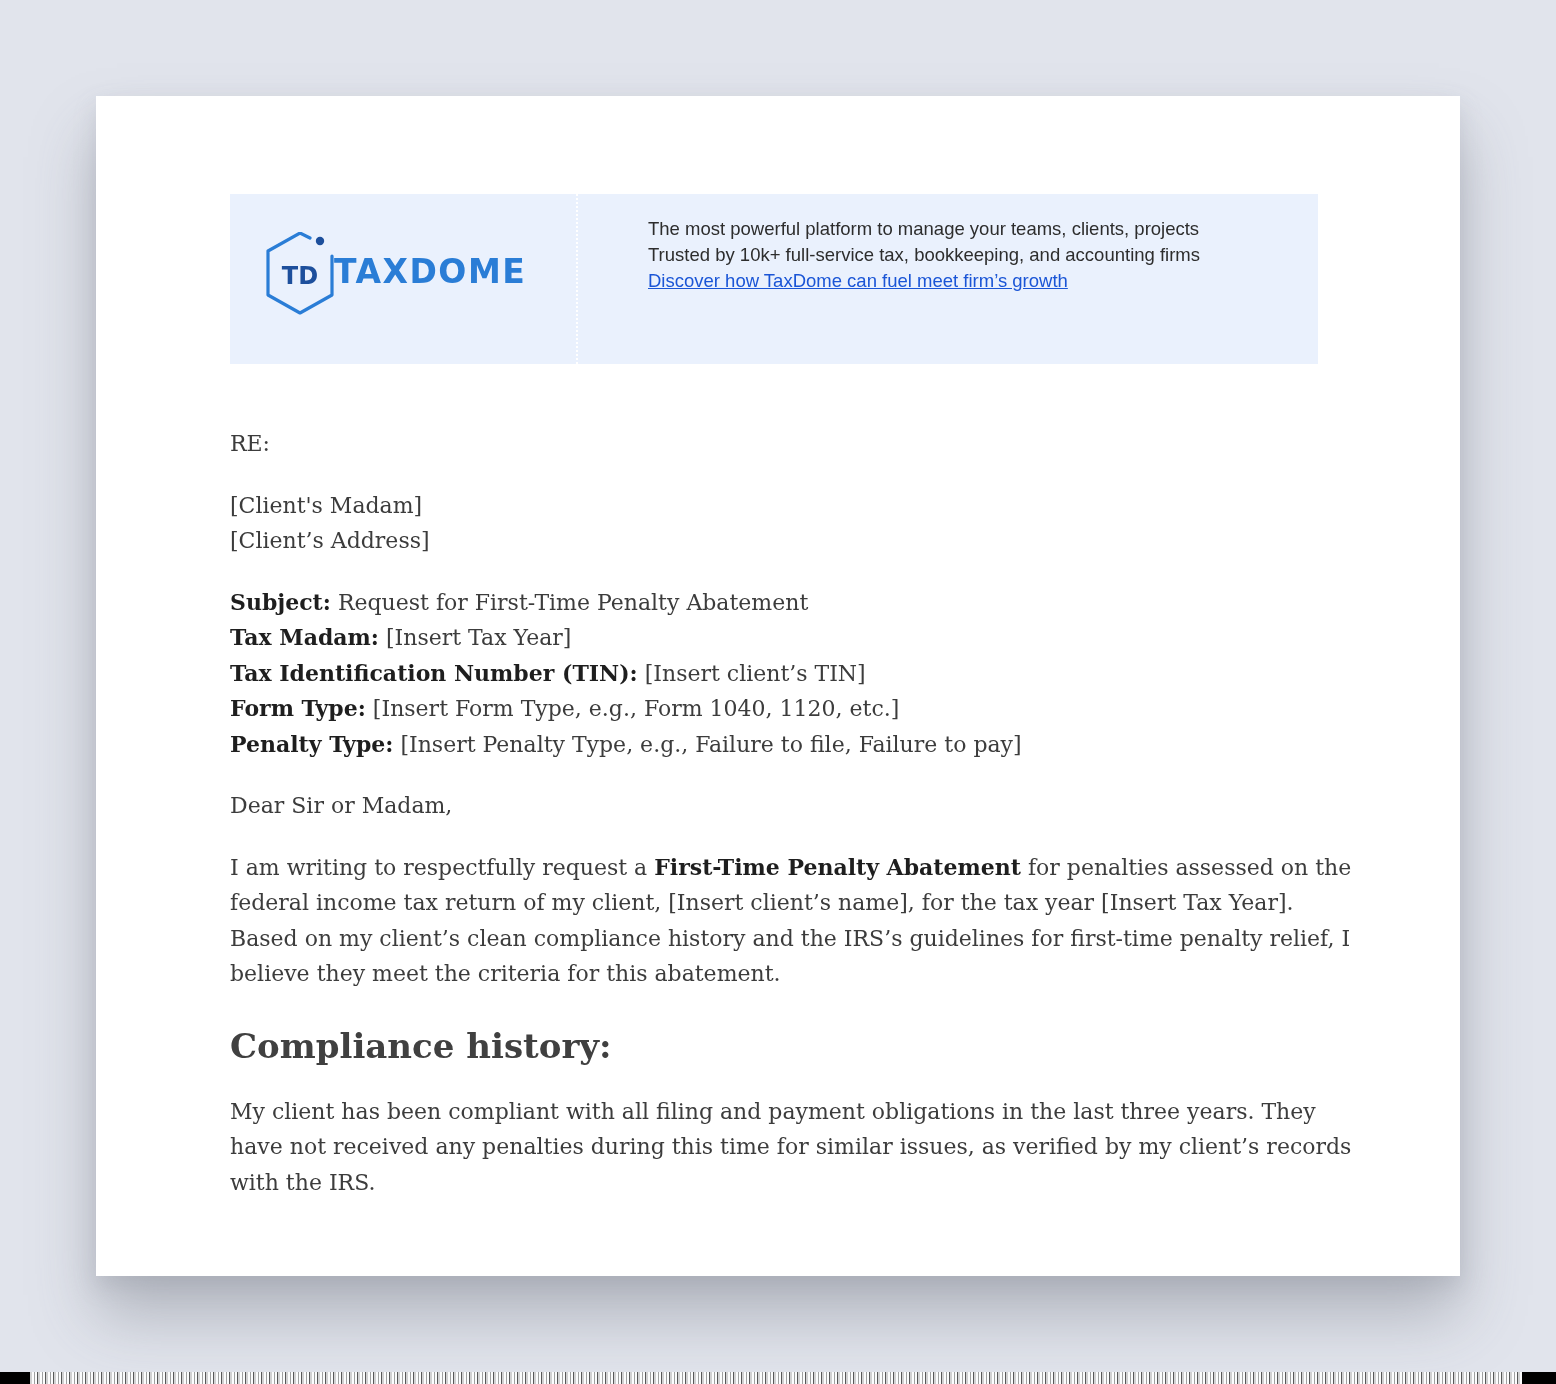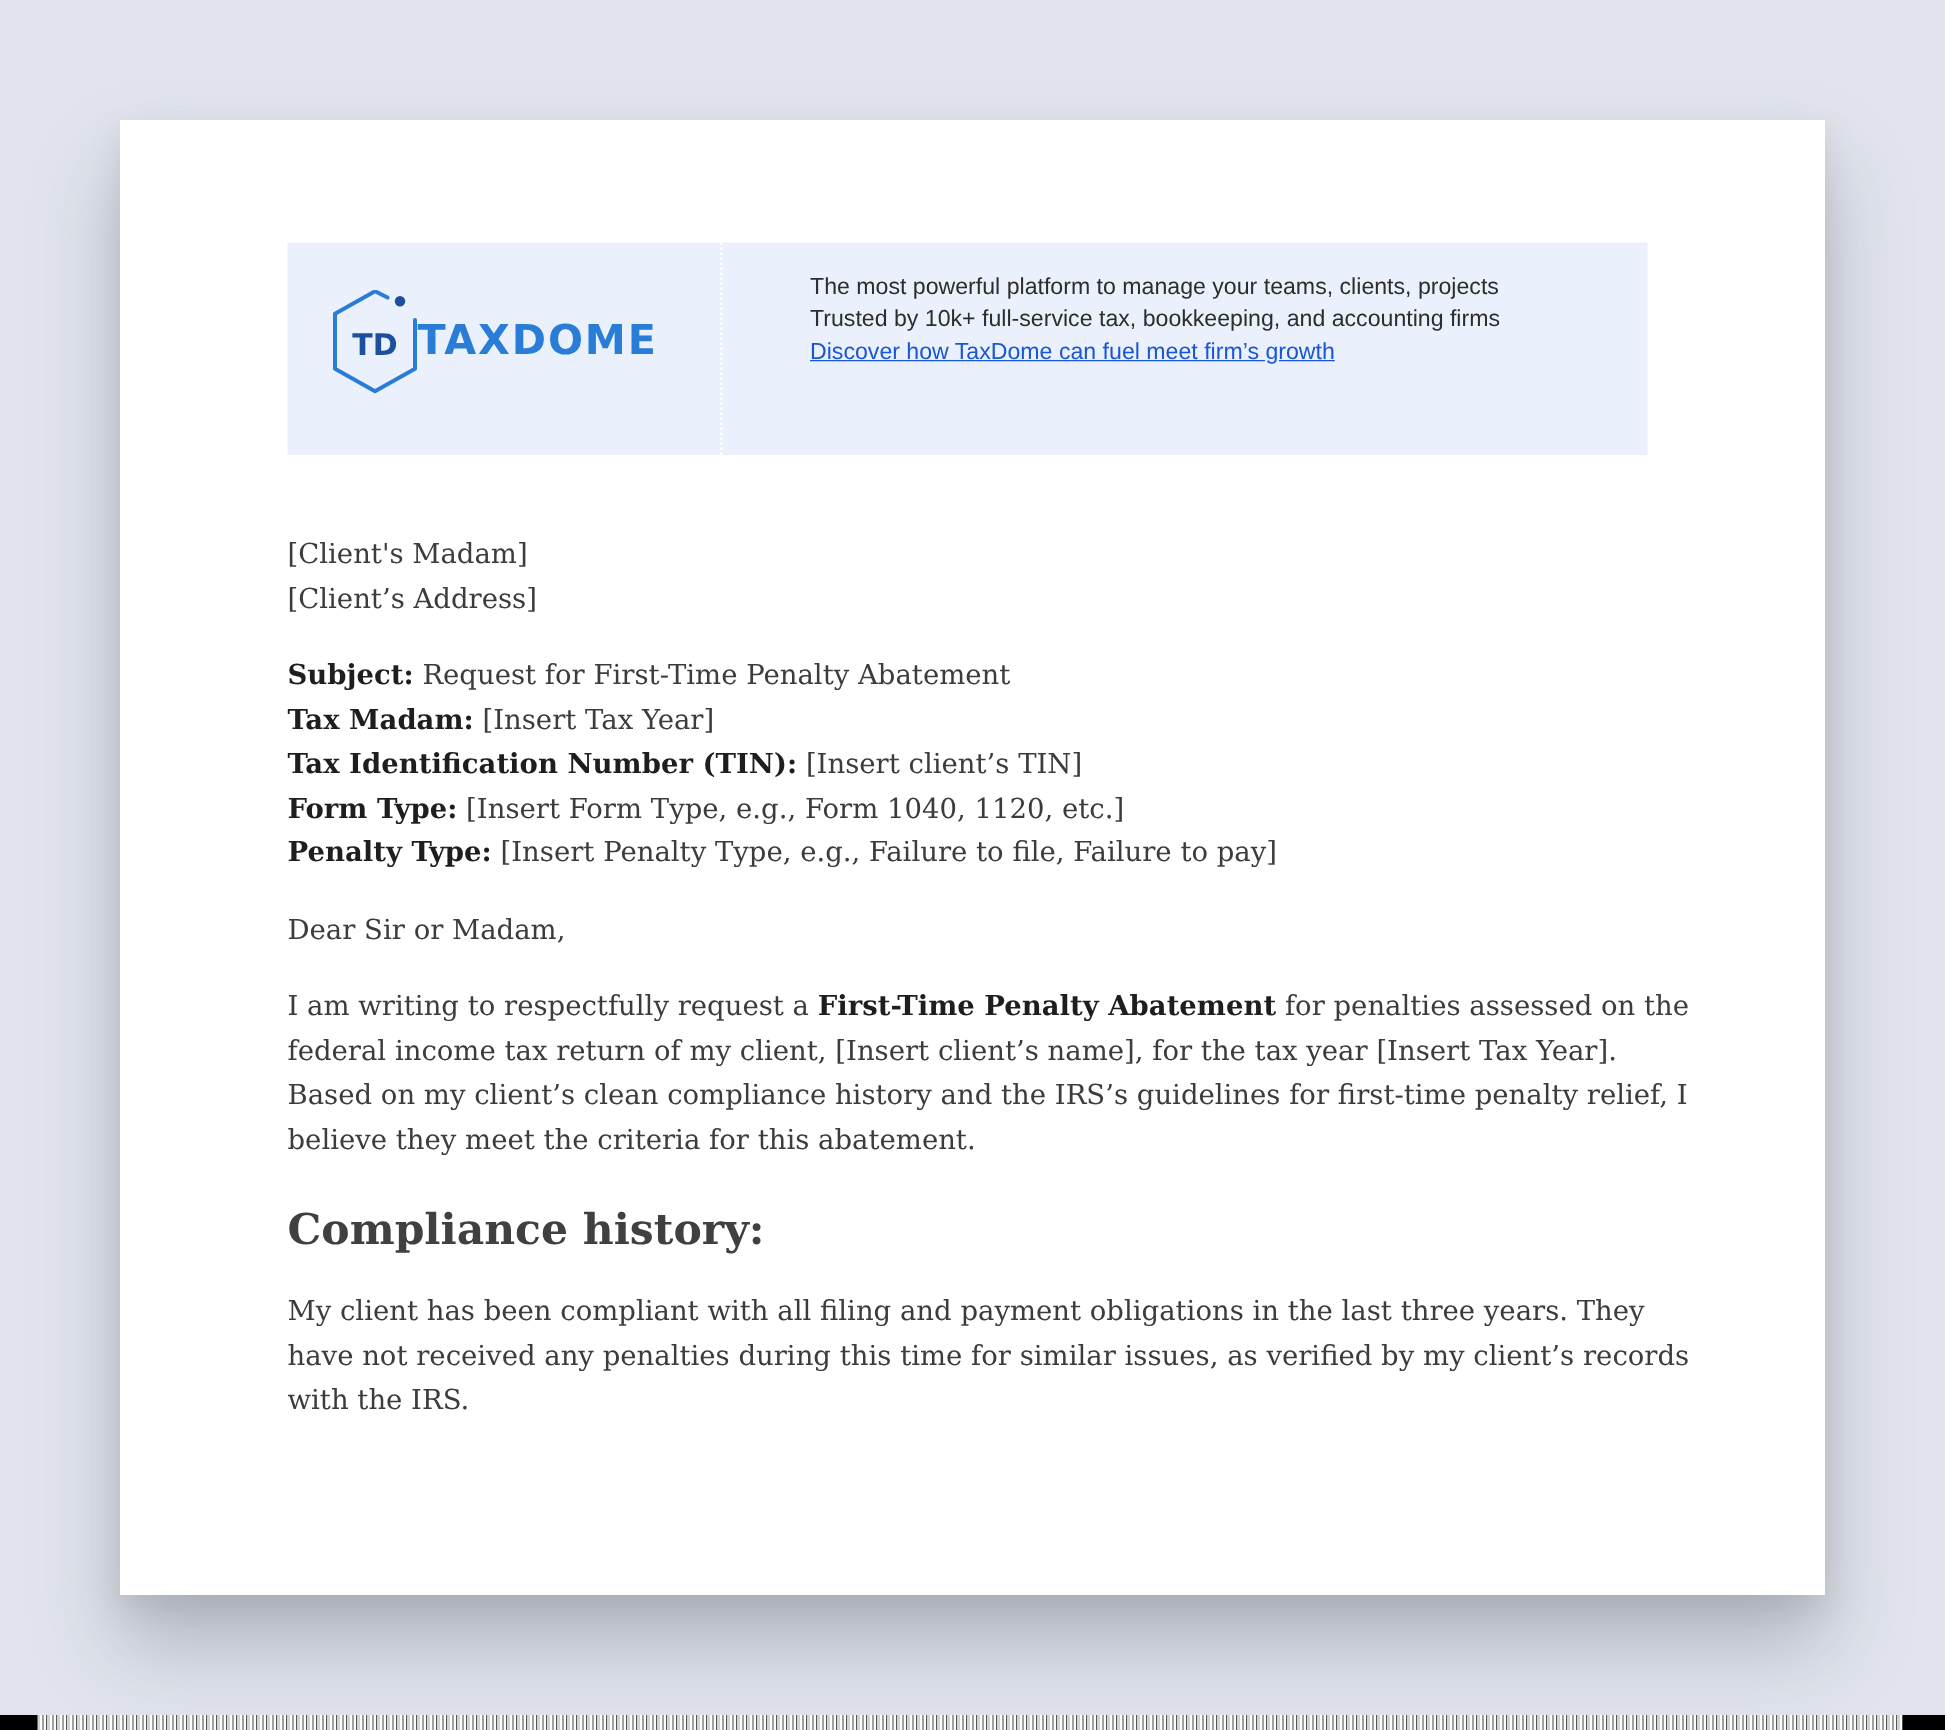--- a/index.html
+++ b/index.html
@@ -135,20 +135,21 @@
       <div class="logo-word">TAXDOME</div>
     </div>
     <div class="banner-text">
       <span class="line">The most powerful platform to manage your teams, clients, projects</span>
       <span class="line">Trusted by 10k+ full-service tax, bookkeeping, and accounting firms</span>
       <span class="line"><a>Discover how TaxDome can fuel meet firm’s growth</a></span>
     </div>
   </div>
 
   <div class="content">
+    <p class="re">RE:</p>
 
     <div class="addr">
       <p>[Client's Madam]</p>
       <p>[Client’s Address]</p>
     </div>
 
     <div class="meta">
       <p><b>Subject:</b> <span>Request for First-Time Penalty Abatement</span></p>
       <p><b>Tax Madam:</b> <span>[Insert Tax Year]</span></p>
       <p><b>Tax Identification Number (TIN):</b> <span>[Insert client’s TIN]</span></p>

